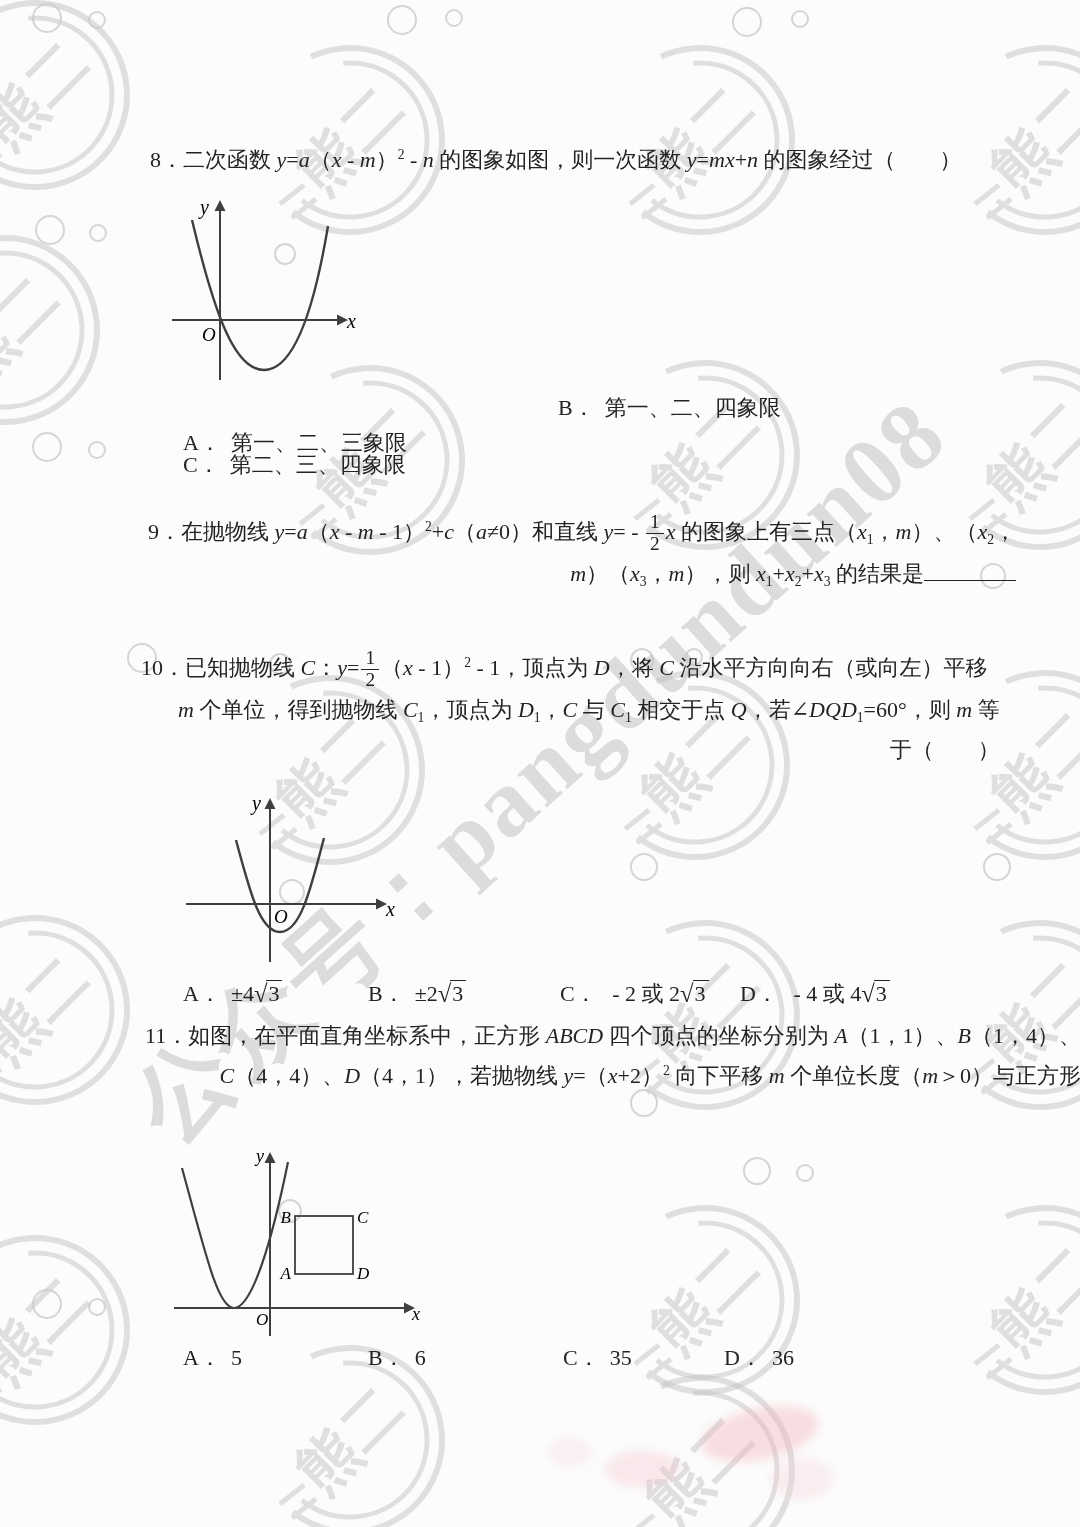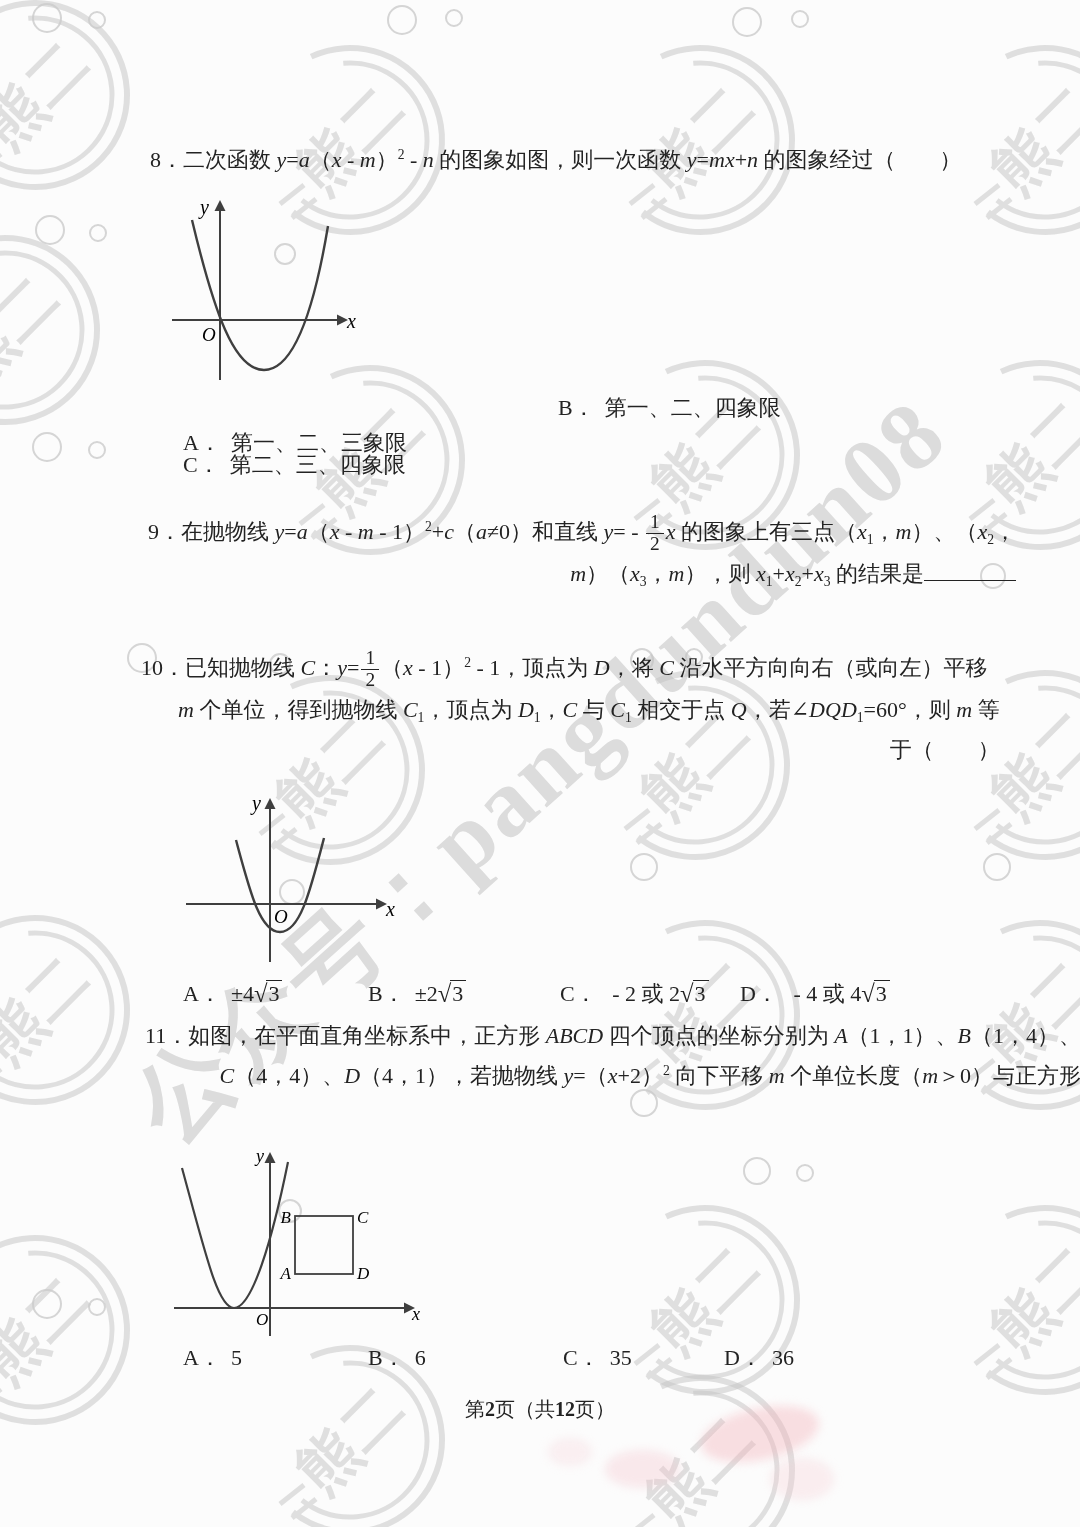--- a/index.html
+++ b/index.html
@@ -321,15 +321,14 @@
 
     <div class="opt opt-row" style="left:183px;top:1338px;">
       <span>A．</span><span class="gap"></span><span>5</span></div>
     <div class="opt opt-row" style="left:368px;top:1338px;">
       <span>B．</span><span class="gap"></span><span>6</span></div>
     <div class="opt opt-row" style="left:563px;top:1338px;">
       <span>C．</span><span class="gap"></span><span>35</span></div>
     <div class="opt opt-row" style="left:724px;top:1338px;">
       <span>D．</span><span class="gap"></span><span>36</span></div>
 
-    <div id="footer" class="abs" style="left:0;top:1396px;"><span class="">第</span><span class="bd">2</span><span class="">页（共</span><span class="bd">12</span><span class="">页）</span></div>
   </div>
 </div>
 
 </body></html>

